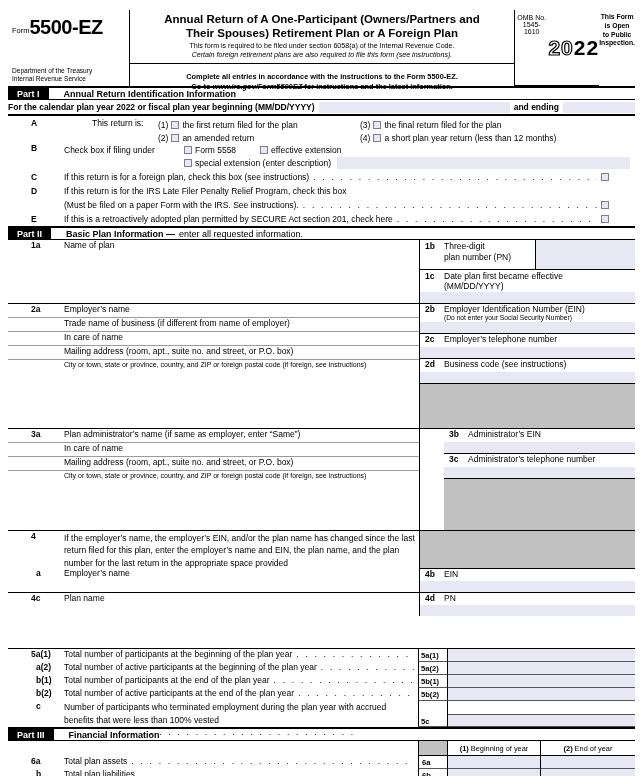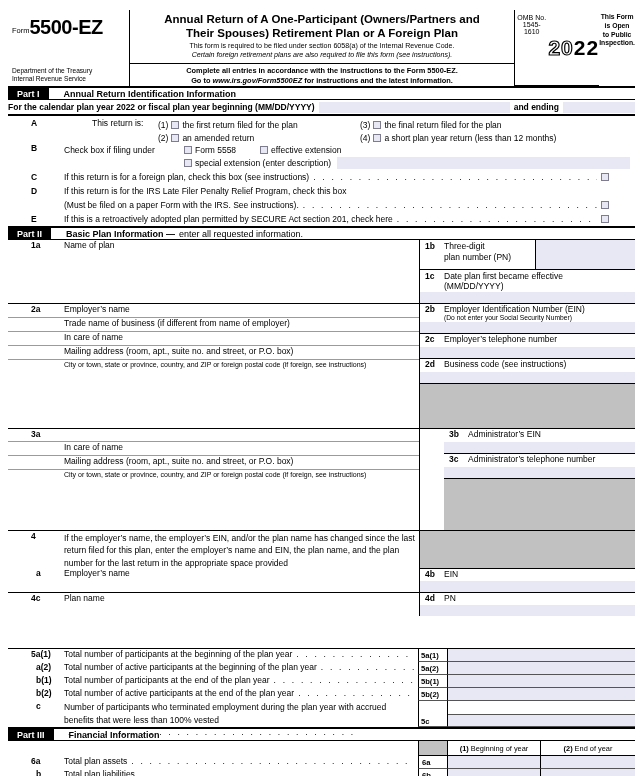--- a/index.html
+++ b/index.html
@@ -16,21 +16,21 @@
   
   .hdr { display:flex; height:76px; }
   .hdr-l { width:122px; border-right:1.5px solid #000; display:flex; flex-direction:column; justify-content:space-between; padding:7px 4px 3px 4px; }
   .fw-row { display:flex; align-items:flex-end; }
   .formword { font-size:7.5px; padding-bottom:2px; }
   .formnum { font-size:20px; font-weight:bold; letter-spacing:-0.5px; line-height:1; }
   .dept { font-size:6.6px; line-height:1.25; }
   .hdr-m { flex:1; display:flex; flex-direction:column; border-right:1.5px solid #000; text-align:center; }
   .title { font-weight:bold; font-size:11.5px; line-height:1.18; padding-top:3px; }
   .req { font-size:7.1px; line-height:1.32; padding:2px 0 2px; flex:1; }
-  .inst { border-top:1px solid #000; font-size:7.4px; font-weight:bold; line-height:1.4; padding:2px 0 2px; }
+  .inst { border-top:1px solid #000; font-size:7.4px; font-weight:bold; line-height:1.4; padding:8px 0 2px; }
   .hdr-r { width:120px; display:flex; flex-direction:row; text-align:center; }
   .omb { font-size:7px; padding:4px 0 3px; border-bottom:1.5px solid #000; }
   .yearcell { border-bottom:1.5px solid #000; flex:1; display:flex; align-items:center; justify-content:center; font-size:21px; font-weight:bold; letter-spacing:1px; line-height:1; }
   .y-out { color:#fff; -webkit-text-stroke:1.2px #000; }
   .open { font-size:6.8px; font-weight:bold; line-height:1.3; padding:3px 0; }
 
   
   .pbar { display:flex; align-items:stretch; border-top:2px solid #000; border-bottom:1px solid #000; height:14px; }
   .plabel { background:#000; color:#fff; font-weight:bold; font-size:9px; display:flex; align-items:center; padding:0 9px; }
   .ptitle { font-weight:bold; font-size:9px; margin-left:15px; display:flex; align-items:center; }
@@ -349,20 +349,21 @@
       <div class="rfill"></div>
       <div class="grayfill"></div>
     </div>
   </div>
 
   <div class="blk bt2 b3">
     <div class="bleft">
       <div class="lrow">
         <span class="ncol">3a</span>
         <div class="ccol">
+          <div class="lab">Plan administrator’s name (if same as employer, enter “Same”)</div>
           <div class="fillL"></div>
         </div>
       </div>
       <div class="lrow subbt">
         <span class="ncol"></span>
         <div class="ccol">
           <div class="lab">In care of name</div>
           <div class="fillL"></div>
         </div>
       </div>

